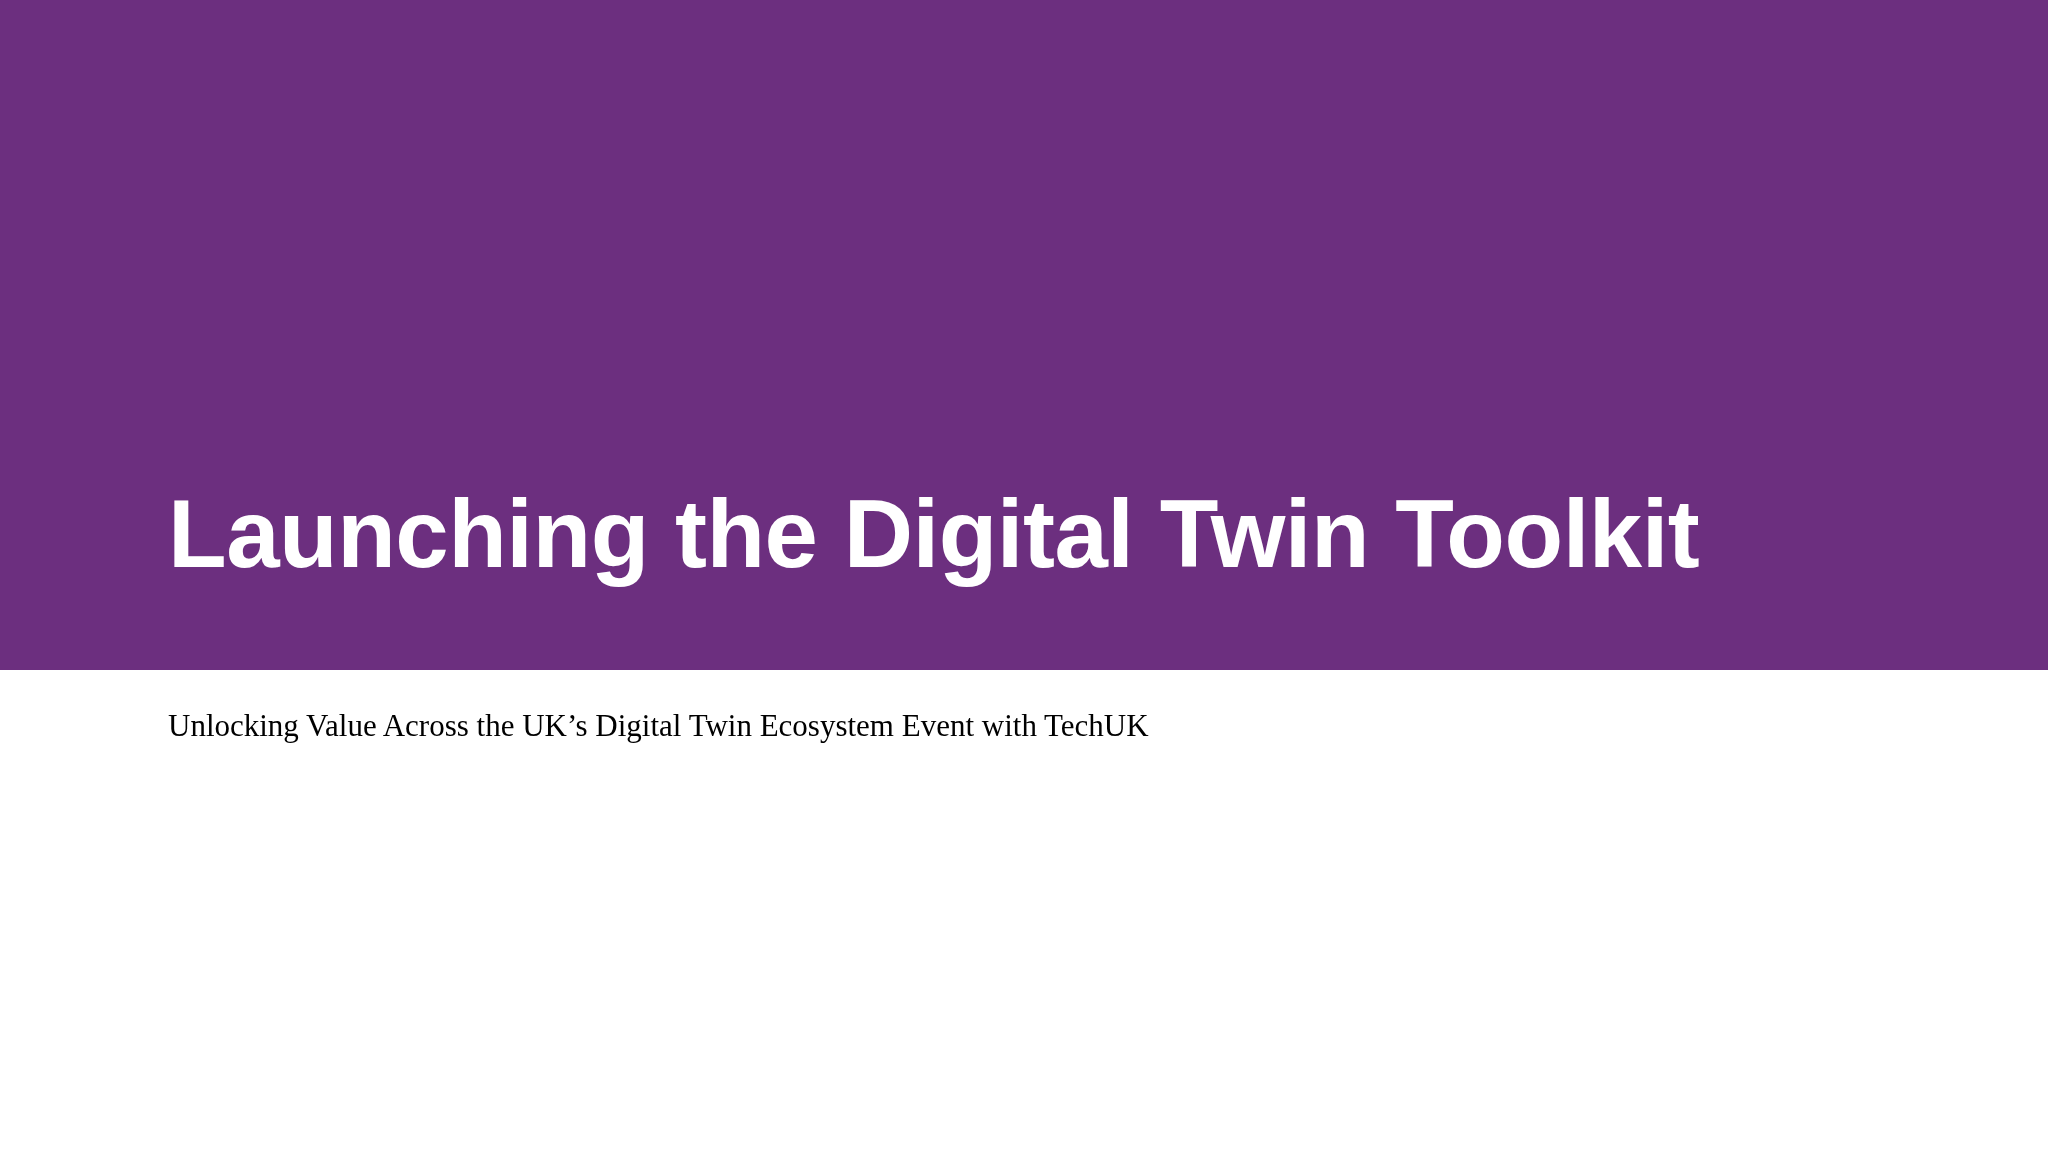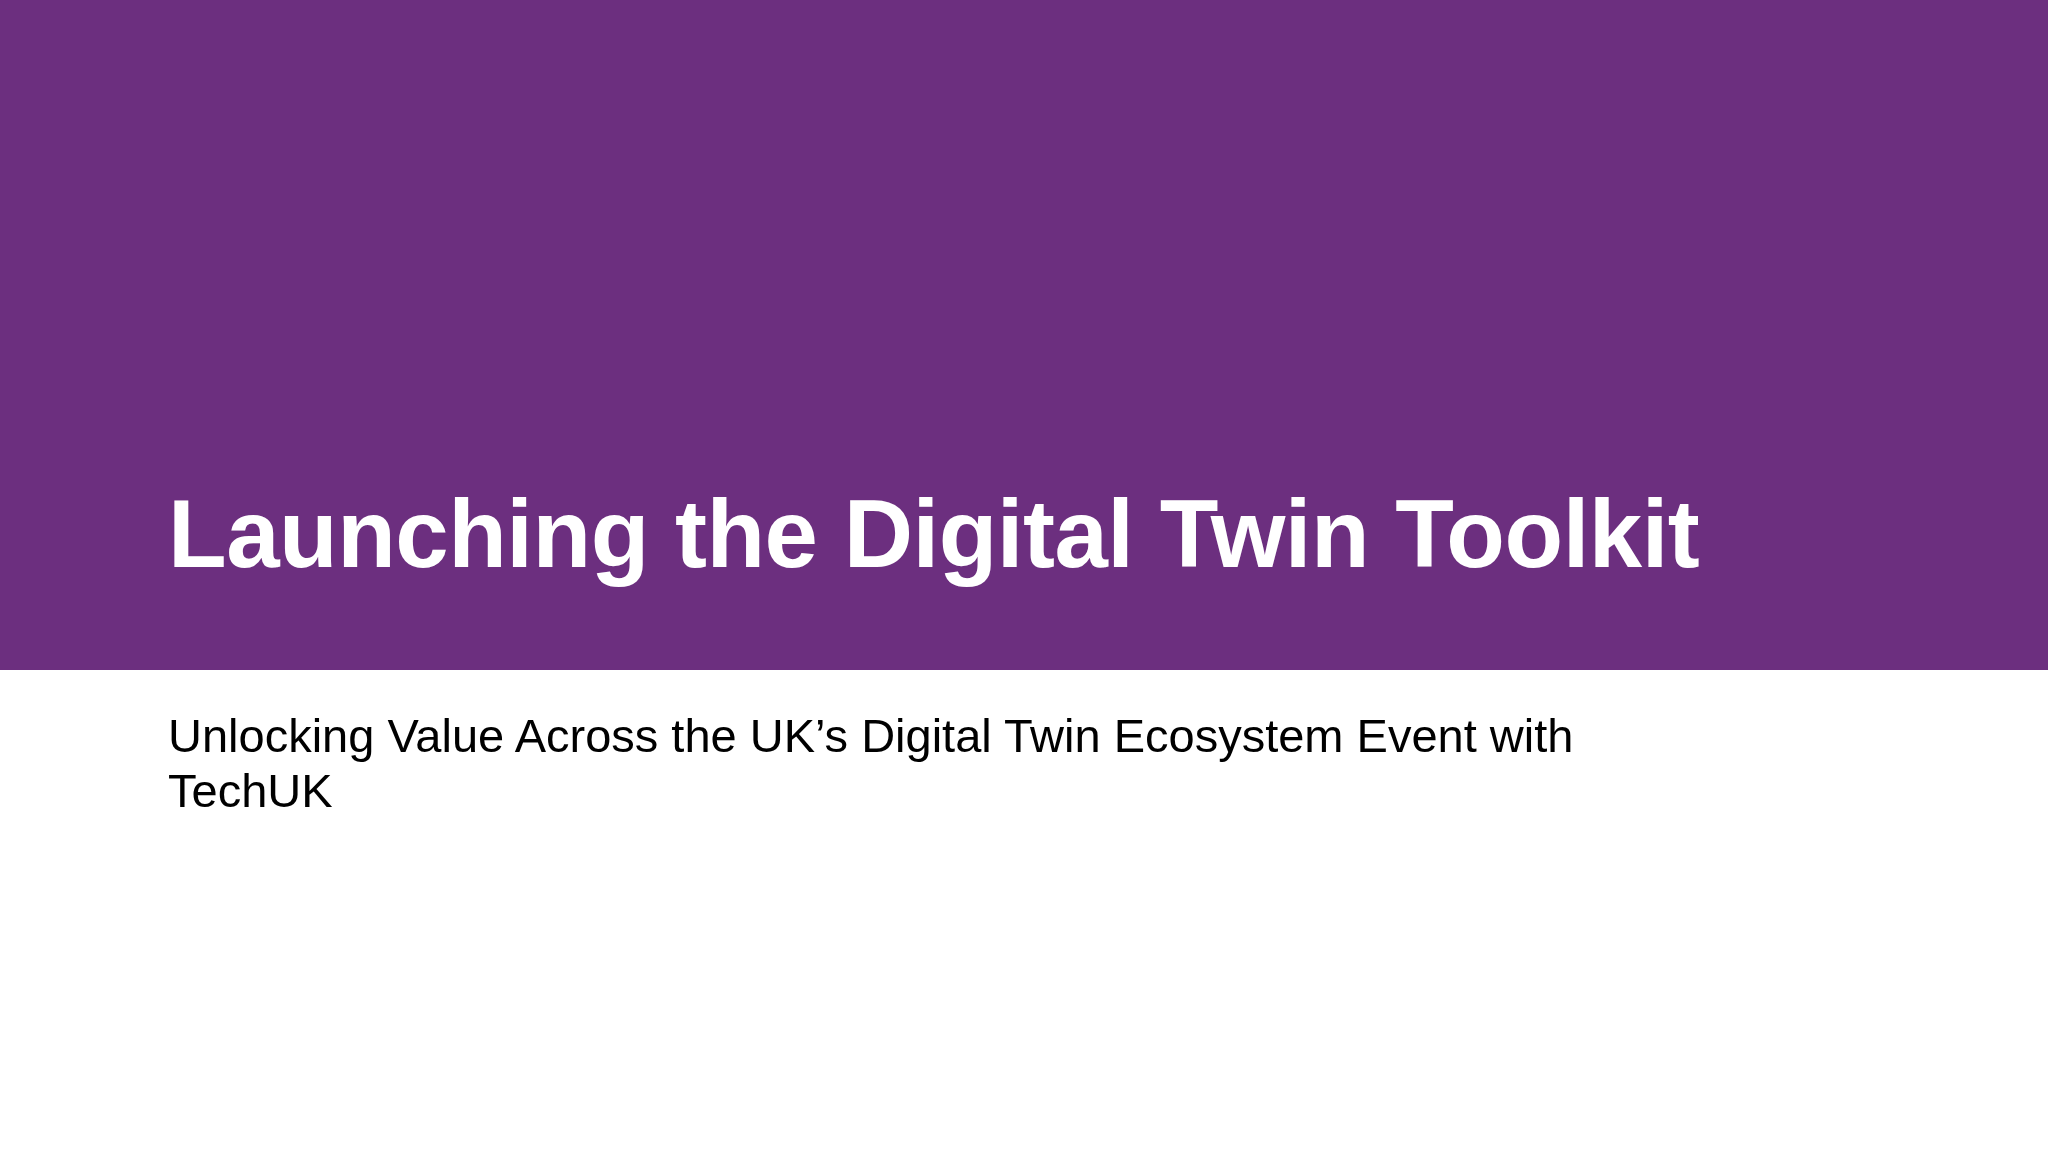--- a/index.html
+++ b/index.html
@@ -68,23 +68,23 @@
 
   .body-inner {
     position: absolute;
     left: 168px;
     top: 38px;
     width: 1640px;
   }
 
   .body-line {
     margin: 0;
-    font-family: Liberation Sans, sans-serif;
+    font-family: Liberation Serif, serif;
     font-weight: normal;
-    font-size: 47px;
+    font-size: 31px;
     line-height: 1.18;
     color: #000000;
   }
 
   .subtitle-block {
     margin: 0;
     max-width: 1560px;
   }
 
   .spacer-line {

